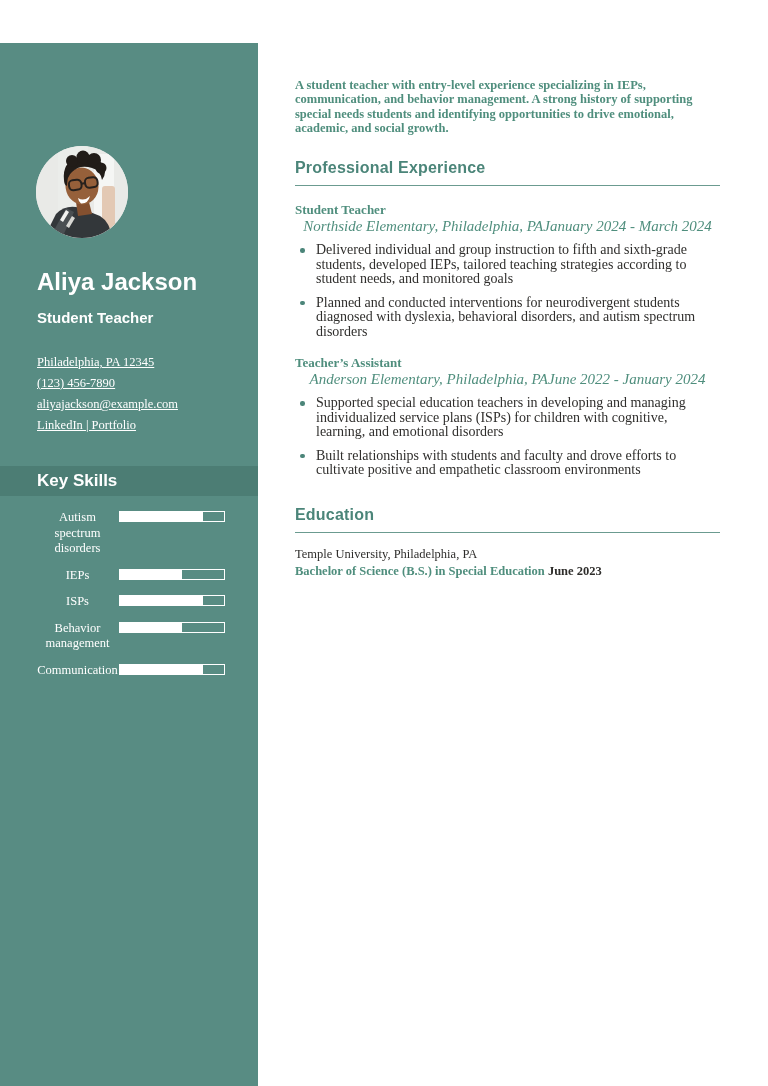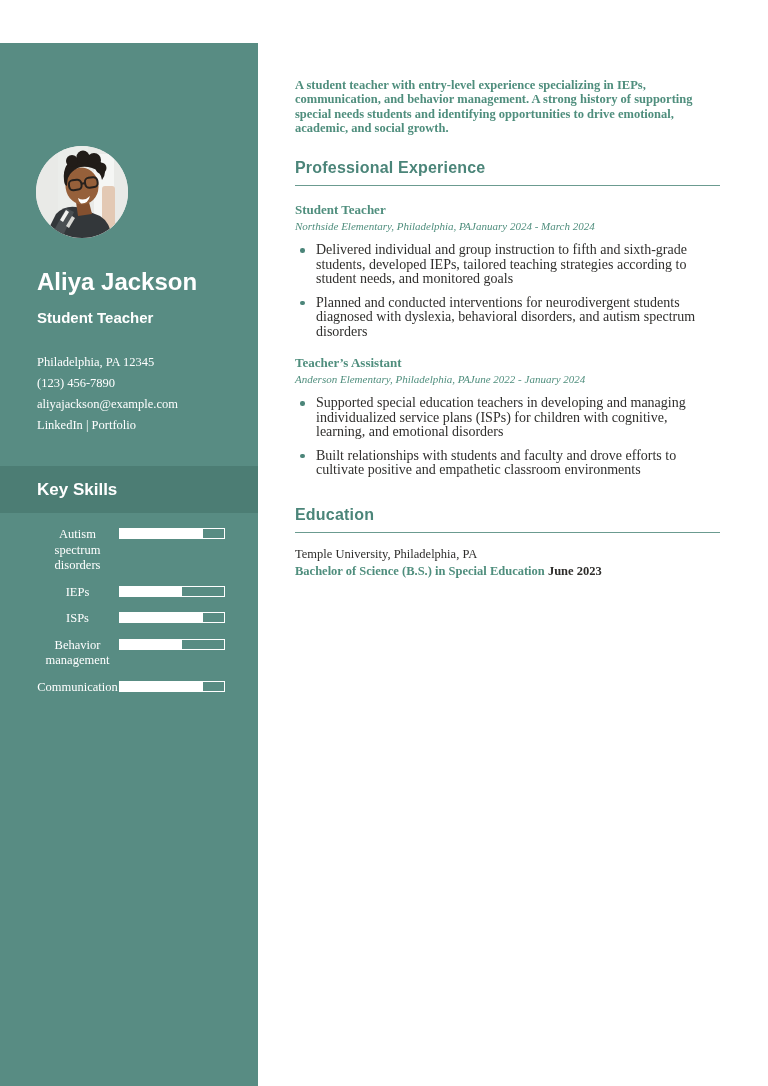--- a/index.html
+++ b/index.html
@@ -14,40 +14,40 @@
   html,body{width:768px;}
   body{font-family:"Liberation Serif",serif;background:#fff;}
   .page{width:768px;height:1086px;display:flex;overflow:hidden;background:#fff;}
 
   
   .sidebar{width:258px;flex:0 0 258px;background:var(--sidebar_bg);color:#fff;height:100%;margin-top:43px;}
   .photo-wrap{margin:103px 0 0 36px;width:92px;height:92px;border-radius:50%;overflow:hidden;background:#e6e8e6;}
   .photo-wrap svg{display:block;}
   .name{font-family:"Liberation Sans",sans-serif;font-weight:bold;font-size:24px;line-height:28px;margin:30px 30px 0 37px;}
   .job-title{font-family:"Liberation Sans",sans-serif;font-weight:bold;font-size:15px;margin:13px 30px 0 37px;}
-  .contact{margin:26px 28px 0 37px;font-size:12.5px;line-height:21px;}
+  .contact{margin:26px 28px 0 37px;font-size:12.5px;line-height:21px;text-decoration:underline;}
   .contact .line{display:block;}
-  .skills-band{margin-top:30px;height:47px;background:var(--band_bg);display:flex;align-items:center;padding-left:37px;}
+  .skills-band{margin-top:30px;height:30px;background:var(--band_bg);display:flex;align-items:center;padding-left:37px;}
   .skills-band h2{font-family:"Liberation Sans",sans-serif;font-size:17px;font-weight:bold;color:#fff;}
   .skills{margin:14px 33px 0 37px;}
   .skill-row{display:flex;align-items:flex-start;margin-bottom:11px;text-align:center;}
   .skill-label{width:81px;flex:0 0 81px;font-size:12.5px;line-height:15.5px;overflow-wrap:anywhere;}
   .skill-bar{margin-left:1px;margin-top:1px;width:106px;height:11px;border:1.5px solid #fff;background:transparent;}
   .skill-fill{height:100%;background:#fff;}
 
   
   .main{flex:1;padding:78px 48px 0 37px;color:var(--text_dark);}
   .summary{color:var(--serif_accent);font-weight:bold;font-size:12.5px;line-height:14.3px;}
   .section{margin-top:0;}
   .section-heading{font-family:"Liberation Sans",sans-serif;font-weight:bold;font-size:16px;color:var(--accent);letter-spacing:.2px;}
   .section-rule{border:none;border-top:1px solid var(--rule);margin-top:8px;}
   .sec-experience .section-heading{margin-top:24px;}
   .job{margin-top:16px;}
   .job-name{color:var(--serif_accent);font-weight:bold;font-size:13px;line-height:15px;}
-  .job-meta{display:flex;justify-content:flex-start;font-style:italic;color:var(--serif_accent);font-size:11px;line-height:15px;margin-top:2px;}
+  .job-meta{display:flex;justify-content:center;font-style:italic;color:var(--serif_accent);font-size:15px;line-height:15px;margin-top:2px;}
   ul.bullets{list-style:none;margin-top:9px;}
   ul.bullets li{position:relative;padding-left:21px;font-size:14px;line-height:14.5px;margin-bottom:9px;color:var(--text_dark);}
   ul.bullets li::before{content:"";position:absolute;left:5px;top:5px;width:4.5px;height:4.5px;border-radius:50%;background:var(--accent);}
   .sec-education .section-heading{margin-top:28px;}
   .edu-body{margin-top:13px;font-size:12.5px;line-height:17px;}
   .edu-degree{color:var(--serif_accent);font-weight:bold;}
   .edu-date{font-weight:bold;color:var(--text_dark);}
   .sec-certs .section-heading{margin-top:34px;}
   .cert-body{margin-top:14px;font-size:12.5px;line-height:17px;}
   .cert-line{display:flex;justify-content:space-between;color:var(--serif_accent);}

